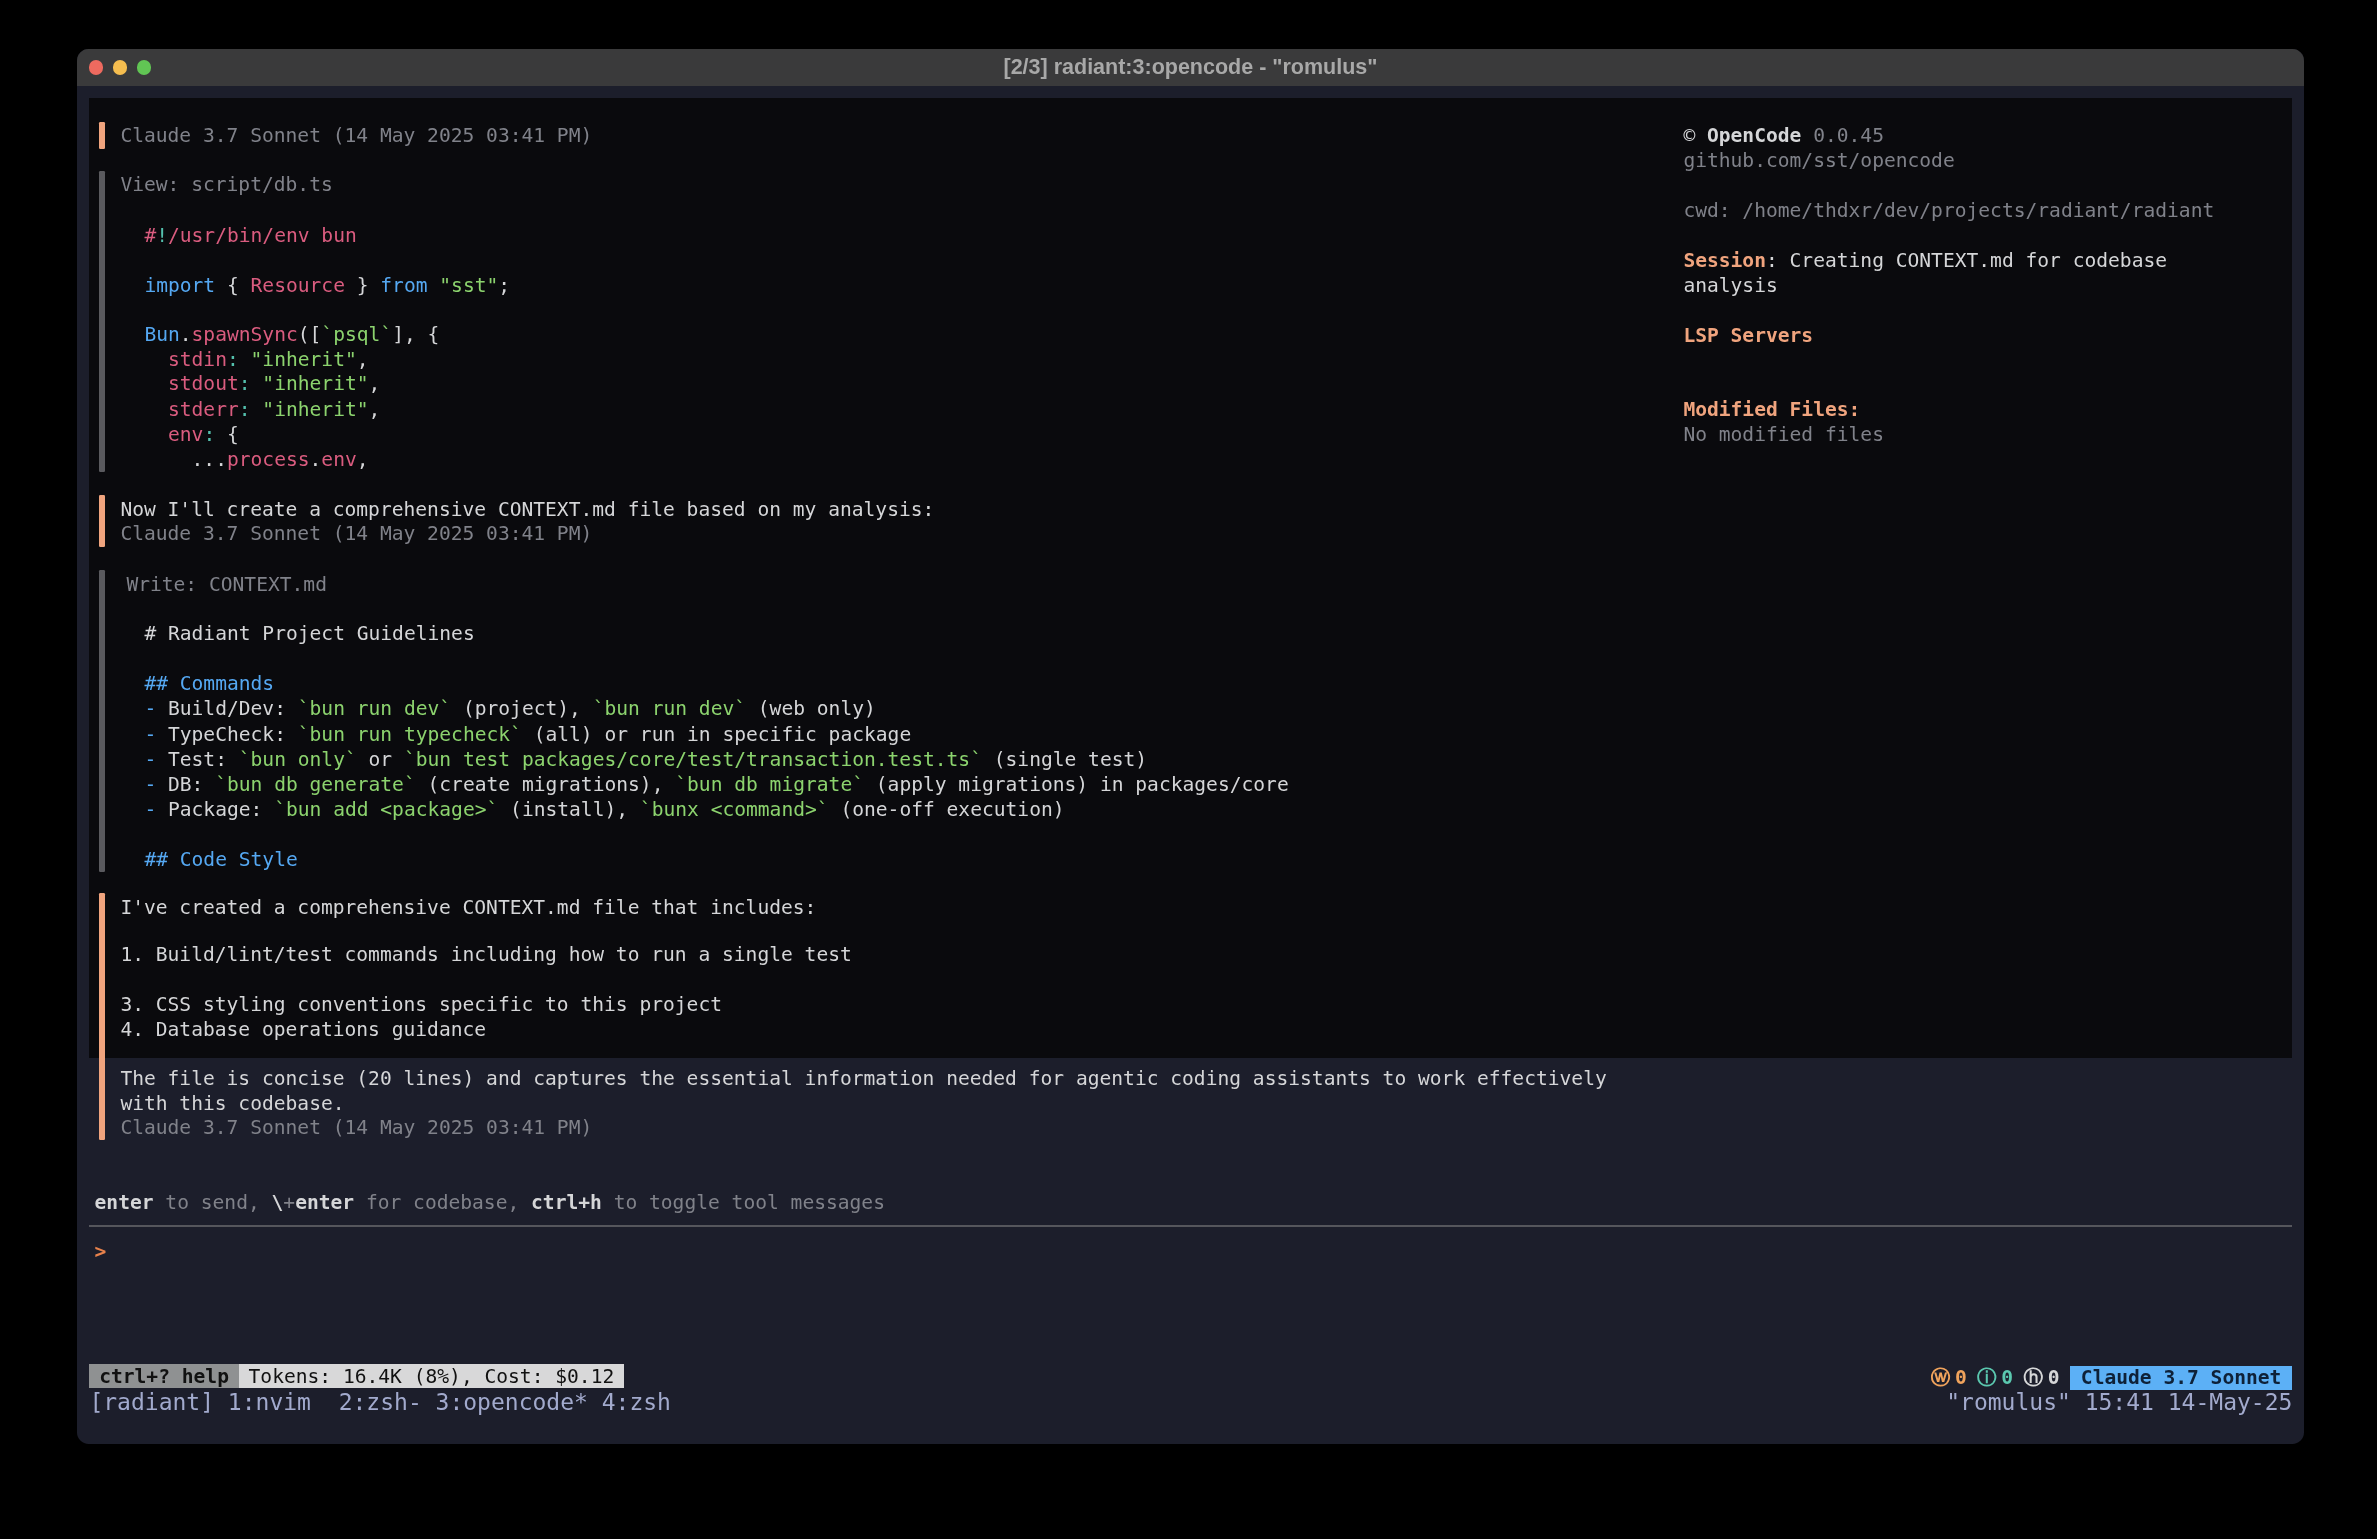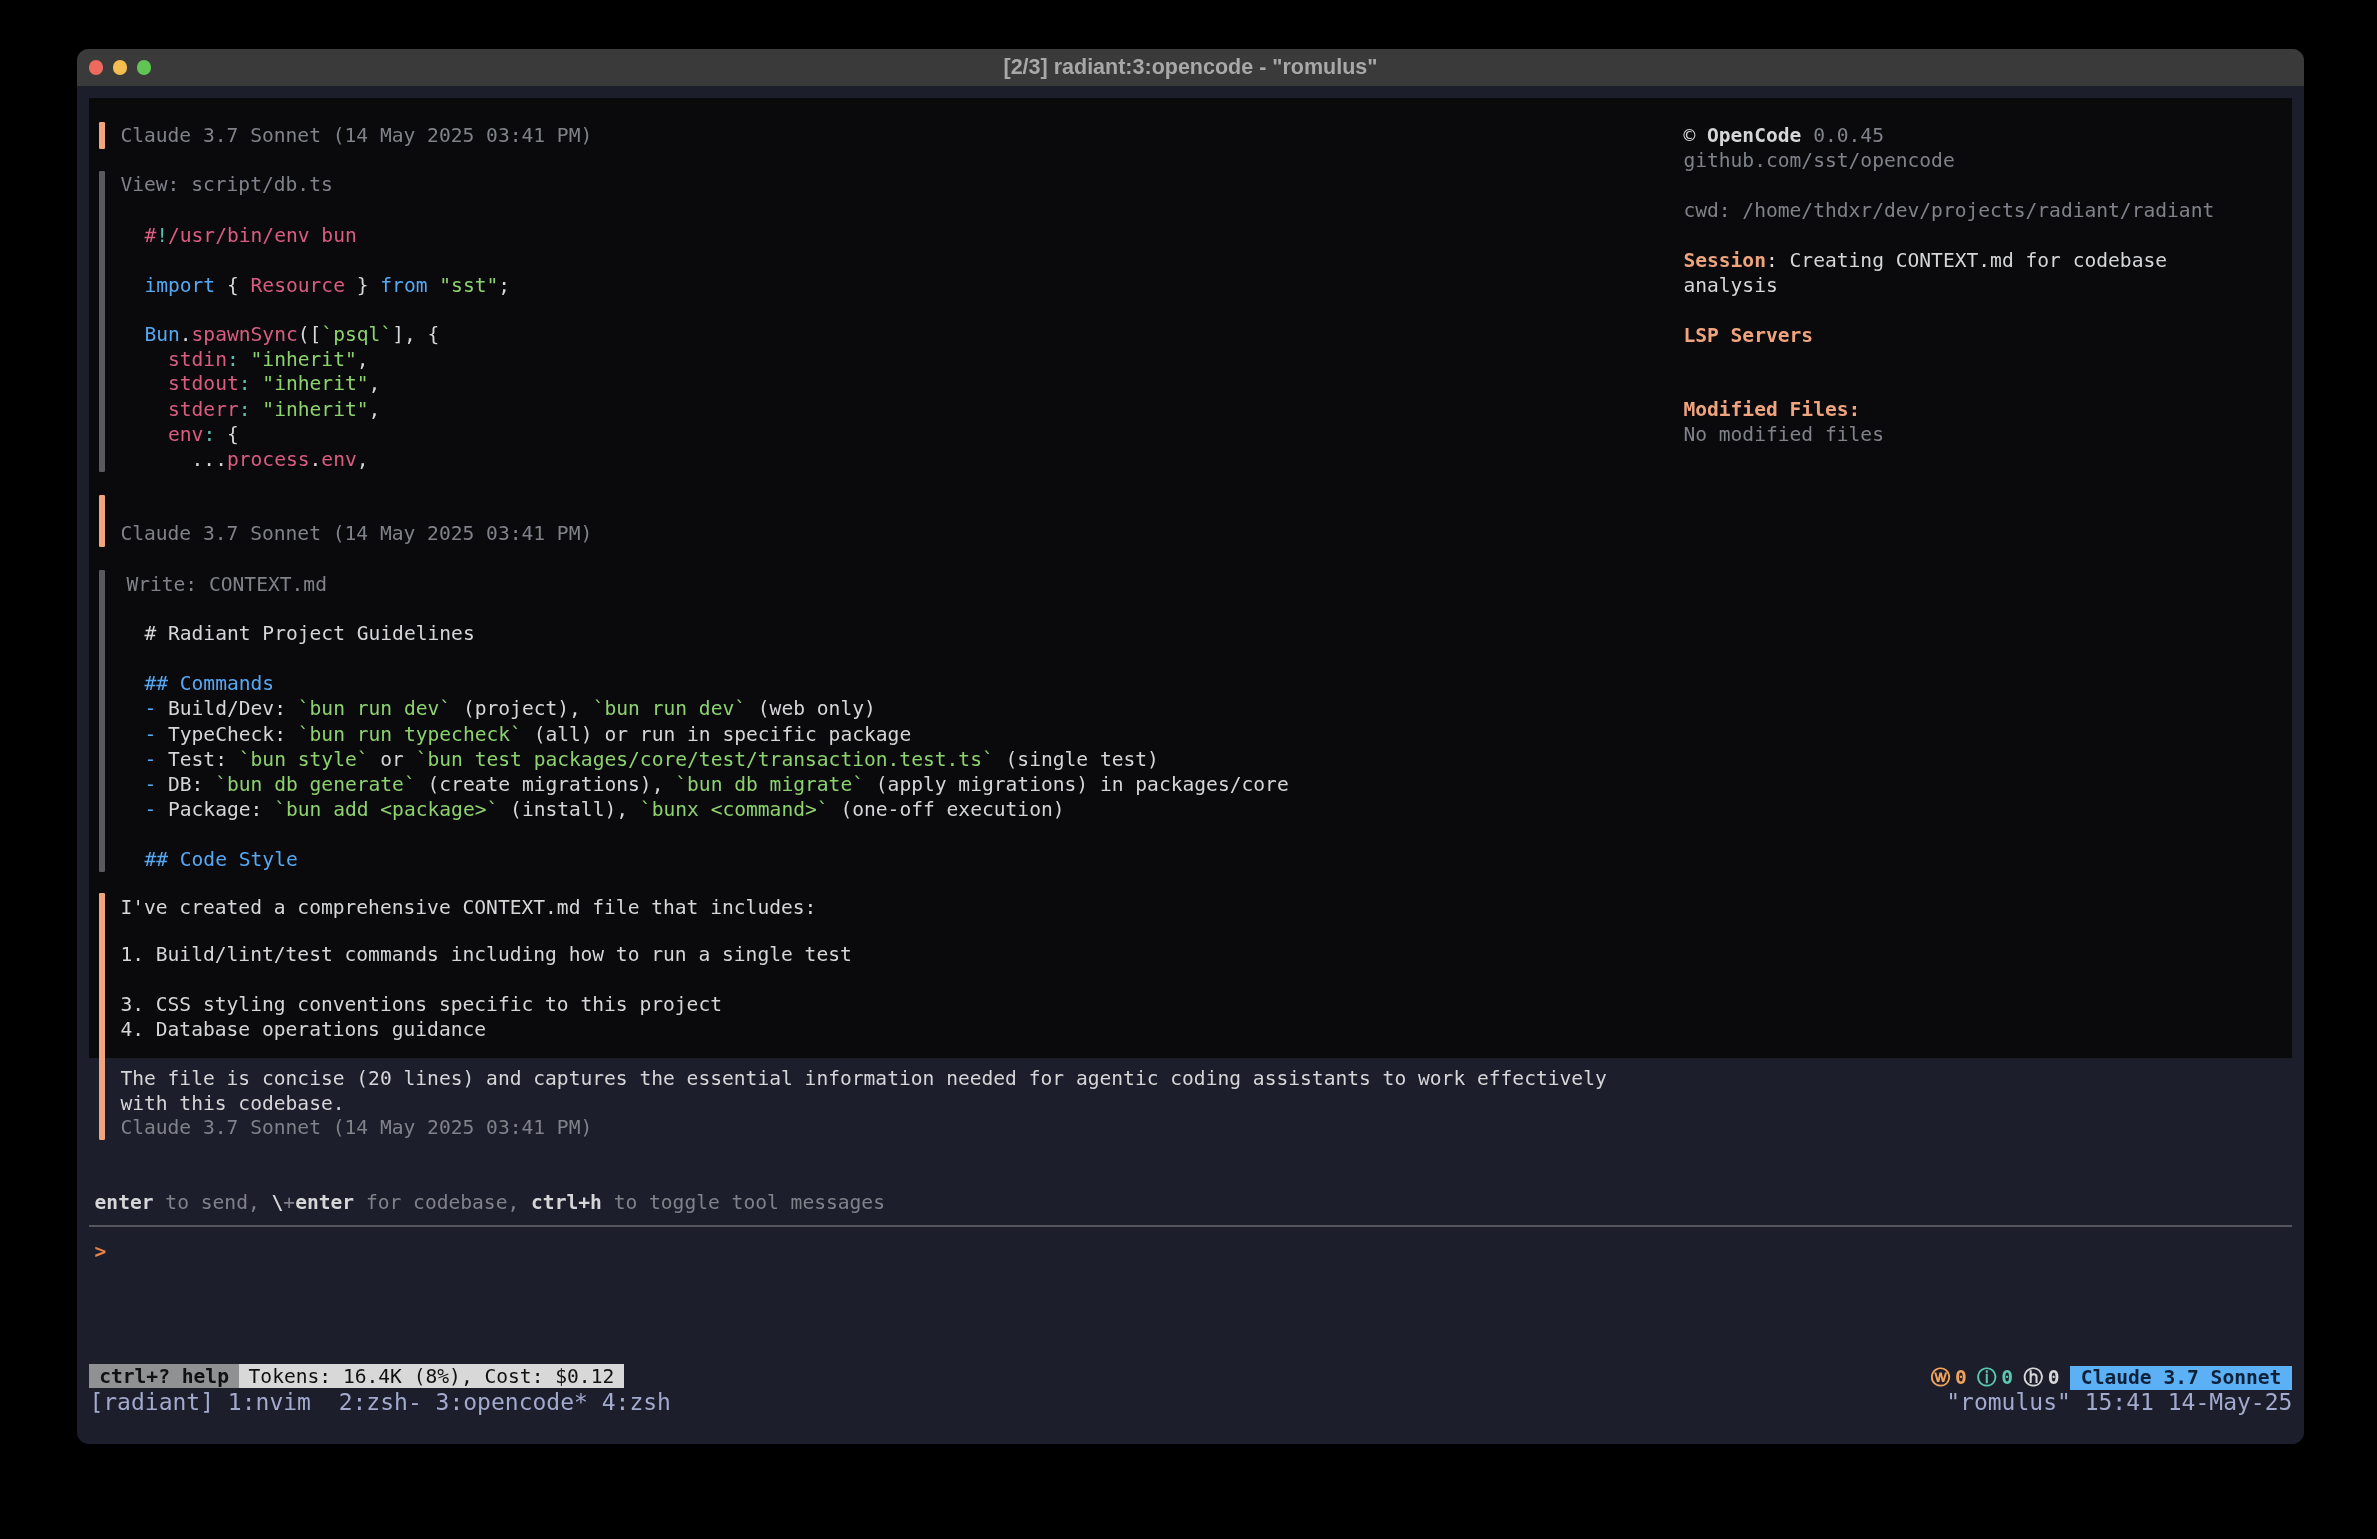--- a/index.html
+++ b/index.html
@@ -68,28 +68,29 @@
     <div class="line g" style="top:74px;left:31px">View: script/db.ts</div>
     <div class="line" style="top:125px;left:55px"><span class="tok-pk">#</span><span class="tok-tl">!</span><span class="tok-pk">/usr/bin/env bun</span></div>
     <div class="line" style="top:175px;left:55px"><span class="tok-bl">import</span><span class="tok-w"> { </span><span class="tok-pk">Resource</span><span class="tok-w"> } </span><span class="tok-bl">from</span><span class="tok-w"> </span><span class="tok-gr">"sst"</span><span class="tok-w">;</span></div>
     <div class="line" style="top:224px;left:55px"><span class="tok-bl">Bun</span><span class="tok-w">.</span><span class="tok-pk">spawnSync</span><span class="tok-w">([</span><span class="tok-gr">`psql`</span><span class="tok-w">], {</span></div>
     <div class="line" style="top:249px;left:55px"><span class="tok-w">  </span><span class="tok-pk">stdin</span><span class="tok-tl">:</span><span class="tok-w"> </span><span class="tok-gr">"inherit"</span><span class="tok-w">,</span></div>
     <div class="line" style="top:273px;left:55px"><span class="tok-w">  </span><span class="tok-pk">stdout</span><span class="tok-tl">:</span><span class="tok-w"> </span><span class="tok-gr">"inherit"</span><span class="tok-w">,</span></div>
     <div class="line" style="top:299px;left:55px"><span class="tok-w">  </span><span class="tok-pk">stderr</span><span class="tok-tl">:</span><span class="tok-w"> </span><span class="tok-gr">"inherit"</span><span class="tok-w">,</span></div>
     <div class="line" style="top:324px;left:55px"><span class="tok-w">  </span><span class="tok-pk">env</span><span class="tok-tl">:</span><span class="tok-w"> {</span></div>
     <div class="line" style="top:349px;left:55px"><span class="tok-w">    ...</span><span class="tok-pk">process</span><span class="tok-w">.</span><span class="tok-pk">env</span><span class="tok-w">,</span></div>
 
+    <div class="line w" style="top:399px;left:31px">Now I'll create a comprehensive CONTEXT.md file based on my analysis:</div>
     <div class="line g" style="top:423px;left:31px">Claude 3.7 Sonnet (14 May 2025 03:41 PM)</div>
 
     <div class="line g" style="top:474px;left:37px">Write: CONTEXT.md</div>
     <div class="line" style="top:523px;left:55px"><span class="tok-w"># Radiant Project Guidelines</span></div>
     <div class="line" style="top:573px;left:55px"><span class="tok-bl">## Commands</span></div>
     <div class="line" style="top:598px;left:55px"><span class="tok-bl">-</span><span class="tok-w"> Build/Dev: </span><span class="tok-gr">`bun run dev`</span><span class="tok-w"> (project), </span><span class="tok-gr">`bun run dev`</span><span class="tok-w"> (web only)</span></div>
     <div class="line" style="top:624px;left:55px"><span class="tok-bl">-</span><span class="tok-w"> TypeCheck: </span><span class="tok-gr">`bun run typecheck`</span><span class="tok-w"> (all) or run in specific package</span></div>
-    <div class="line" style="top:649px;left:55px"><span class="tok-bl">-</span><span class="tok-w"> Test: </span><span class="tok-gr">`bun style`</span><span class="tok-w"> or </span><span class="tok-gr">`bun test packages/core/test/transaction.test.ts`</span><span class="tok-w"> (single test)</span></div>
+    <div class="line" style="top:649px;left:55px"><span class="tok-bl">-</span><span class="tok-w"> Test: </span><span class="tok-gr">`bun only`</span><span class="tok-w"> or </span><span class="tok-gr">`bun test packages/core/test/transaction.test.ts`</span><span class="tok-w"> (single test)</span></div>
     <div class="line" style="top:674px;left:55px"><span class="tok-bl">-</span><span class="tok-w"> DB: </span><span class="tok-gr">`bun db generate`</span><span class="tok-w"> (create migrations), </span><span class="tok-gr">`bun db migrate`</span><span class="tok-w"> (apply migrations) in packages/core</span></div>
     <div class="line" style="top:699px;left:55px"><span class="tok-bl">-</span><span class="tok-w"> Package: </span><span class="tok-gr">`bun add &lt;package&gt;`</span><span class="tok-w"> (install), </span><span class="tok-gr">`bunx &lt;command&gt;`</span><span class="tok-w"> (one-off execution)</span></div>
     <div class="line" style="top:749px;left:55px"><span class="tok-bl">## Code Style</span></div>
 
     <div class="line w" style="top:797px;left:31px">I've created a comprehensive CONTEXT.md file that includes:</div>
     <div class="line w" style="top:844px;left:31px">1. Build/lint/test commands including how to run a single test</div>
     <div class="line w" style="top:894px;left:31px">3. CSS styling conventions specific to this project</div>
     <div class="line w" style="top:919px;left:31px">4. Database operations guidance</div>
     <div class="line w" style="top:968px;left:31px">The file is concise (20 lines) and captures the essential information needed for agentic coding assistants to work effectively</div>
     <div class="line w" style="top:993px;left:31px">with this codebase.</div>

